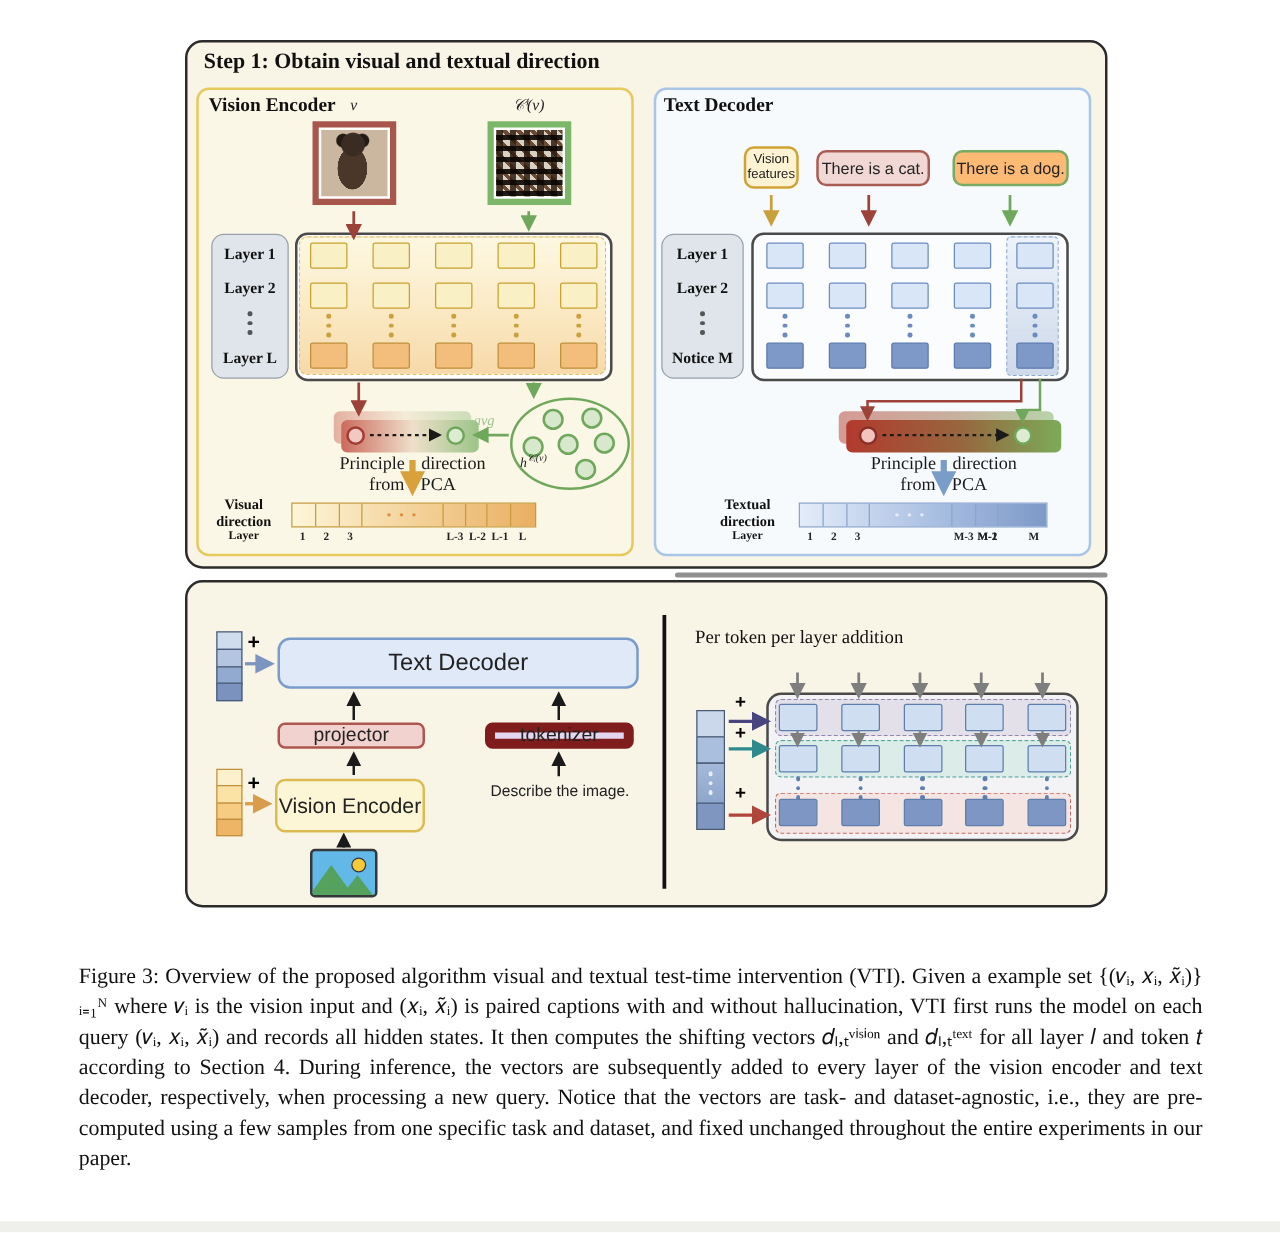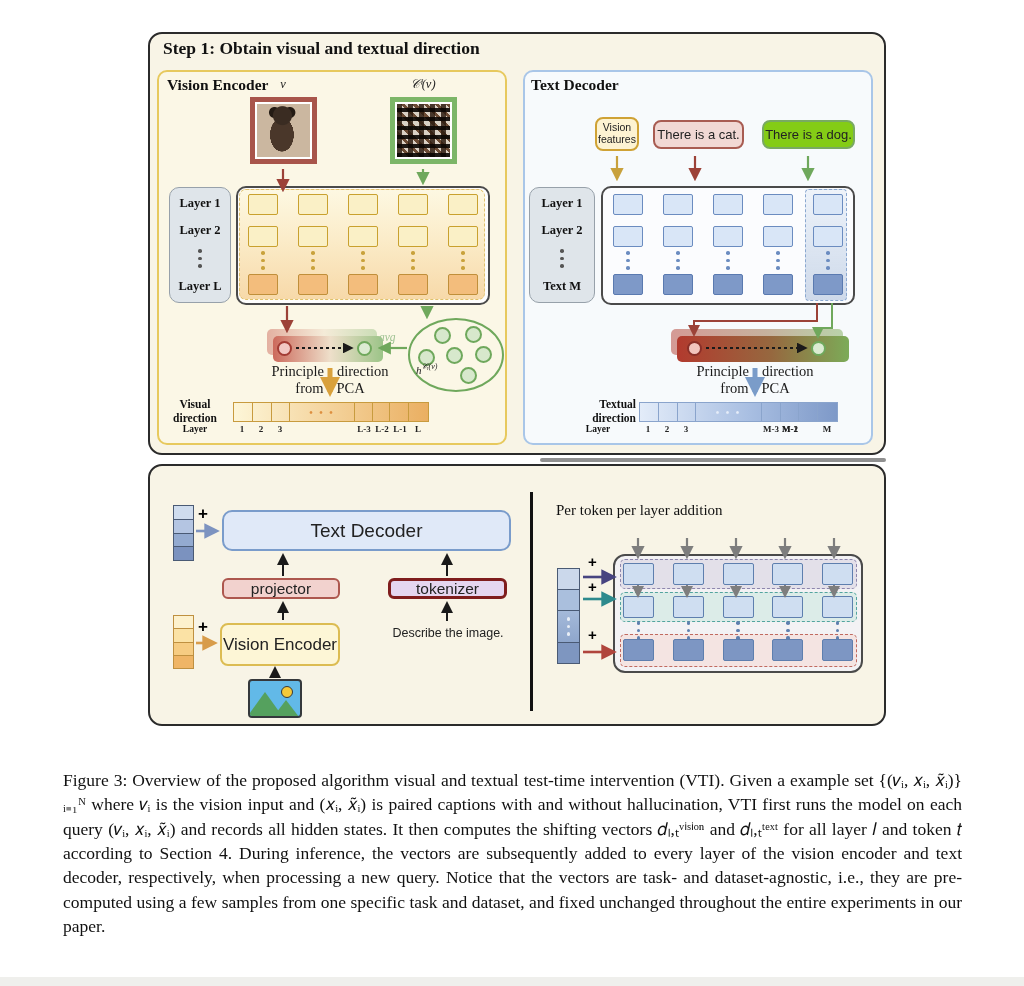--- a/index.html
+++ b/index.html
@@ -191,31 +191,31 @@
   <span class="abs tick" style="left:364px;top:424px;">L-3</span>
   <span class="abs tick" style="left:382px;top:424px;">L-2</span>
   <span class="abs tick" style="left:400px;top:424px;">L-1</span>
   <span class="abs tick" style="left:418px;top:424px;">L</span>
 
   <div class="abs panel" style="left:523px;top:70px;width:350px;height:375px;border:2px solid #a9c6e8;background:#f7fafc;"></div>
   <div class="abs panel-title" style="left:531px;top:76px;">Text Decoder</div>
 
   <div class="abs chip" style="left:595px;top:117px;width:44px;height:34px;background:#fdf3d2;border:2px solid #cfa235;font-size:10.5px;line-height:1.12;">Vision features</div>
   <div class="abs chip" style="left:653px;top:120px;width:91px;height:29px;background:#f1d8d4;border:2px solid #a85c52;font-size:13px;">There is a cat.</div>
-  <div class="abs chip" style="left:762px;top:120px;width:93px;height:29px;background:#84cc16;border:2px solid #79aa62;font-size:13px;">There is a dog.</div>
+  <div class="abs chip" style="left:762px;top:120px;width:93px;height:29px;background:#fdba74;border:2px solid #79aa62;font-size:13px;">There is a dog.</div>
 
   <div class="abs layer-panel" style="left:529px;top:187px;width:66px;height:116px;">
     <span>Layer 1</span>
     <span>Layer 2</span>
     <span class="vdots" style="width:auto;">
         <i style="background:#555;"></i>
         <i style="background:#555;"></i>
         <i style="background:#555;"></i>
       </span>
-    <span>Text M</span>
+    <span>Notice M</span>
   </div>
 
   <div class="abs grid-box" style="left:601px;top:186px;width:254px;height:119px;background:#fbfcfe;"></div>
   <div class="abs" style="left:805px;top:189px;width:42px;height:112px;border:1.5px dashed #8aa8d0;border-radius:4px;
        background:linear-gradient(180deg,rgba(200,215,238,.25),rgba(150,175,210,.45));"></div>
   <div class="abs trow" style="left:601px;top:194px;width:254px;">
     <div class="tok t12"></div>
       <div class="tok t12"></div>
       <div class="tok t12"></div>
       <div class="tok t12"></div>
@@ -268,21 +268,21 @@
   <div class="abs bar" style="left:677px;top:336px;width:172px;height:26px;
        background:linear-gradient(90deg,#b23a2e,#96683f 55%,#7cab58);"></div>
   <div class="abs ebar-circle" style="left:687px;top:341px;width:15px;height:15px;background:#f2c4bd;border:2px solid #8a2f28;"></div>
   <div class="abs ebar-circle" style="left:811px;top:341px;width:15px;height:15px;background:#dcebd2;border:2px solid #6fa85c;"></div>
 
   <div class="abs principle" style="left:675px;top:363px;">
     <div><span>Principle</span><span class="gap"></span><span>direction</span></div>
     <div><span>from</span><span class="gap"></span><span>PCA</span></div>
   </div>
 
-  <div class="abs dirlabel" style="left:560px;top:398px;width:76px;text-align:right;">
+  <div class="abs dirlabel" style="left:560px;top:398px;width:76px;">
     <div>Textual</div>
     <div>direction</div>
   </div>
   <div class="abs axis" style="left:560px;top:424px;width:76px;">Layer</div>
   <div class="abs strip" style="left:639px;top:402px;width:199px;height:20px;border-color:#8aa4cc;
        background:linear-gradient(90deg,#e3ecf9,#a9bfe2 55%,#7e99c8);">
     <div class="cell" style="width:19px;border-color:#8aa4cc;"></div>
     <div class="cell" style="width:19px;border-color:#8aa4cc;"></div>
     <div class="cell" style="width:19px;border-color:#8aa4cc;"></div>
     <div class="cell" style="width:66px;border-color:#8aa4cc;color:#e6edf8;letter-spacing:2px;">• • •</div>
@@ -305,21 +305,21 @@
   <div class="abs stack" style="left:173px;top:505px;width:21px;">
     <div style="height:15px;background:#cfdcee;"></div>
     <div style="height:15px;background:#b4c5e2;"></div>
     <div style="height:15px;background:#93aad0;"></div>
     <div style="height:15px;background:#7b92bf;"></div>
   </div>
   <div class="abs plus" style="left:198px;top:504px;">+</div>
 
   <div class="abs chip" style="left:222px;top:510px;width:289px;height:41px;background:#e0e9f8;border:2px solid #7a9ccb;border-radius:10px;font-size:19px;">Text Decoder</div>
   <div class="abs chip" style="left:222px;top:578px;width:118px;height:21px;background:#f2d2ce;border:2px solid #ad574e;border-radius:6px;font-size:15.5px;">projector</div>
-  <div class="abs chip" style="left:388px;top:578px;width:119px;height:21px;background:#e5d6f0;border:3px solid #7f1d1d;border-radius:6px;font-size:15.5px;">tokenizer</div>
+  <div class="abs chip" style="left:388px;top:578px;width:119px;height:21px;background:#e5d6f0;border:8px solid #7f1d1d;border-radius:6px;font-size:15.5px;">tokenizer</div>
   <div class="abs chip" style="left:220px;top:623px;width:120px;height:43px;background:#fdf6d6;border:2px solid #dcbc52;border-radius:8px;font-size:17px;">Vision Encoder</div>
 
   <div class="abs stack" style="left:173px;top:615px;width:21px;">
     <div style="height:14.5px;background:#fdf1cd;border-color:#bf9040;"></div>
     <div style="height:14.5px;background:#fbe2a5;border-color:#bf9040;"></div>
     <div style="height:14.5px;background:#f6cc82;border-color:#bf9040;"></div>
     <div style="height:14.5px;background:#efb566;border-color:#bf9040;"></div>
   </div>
   <div class="abs plus" style="left:198px;top:617px;">+</div>
 

